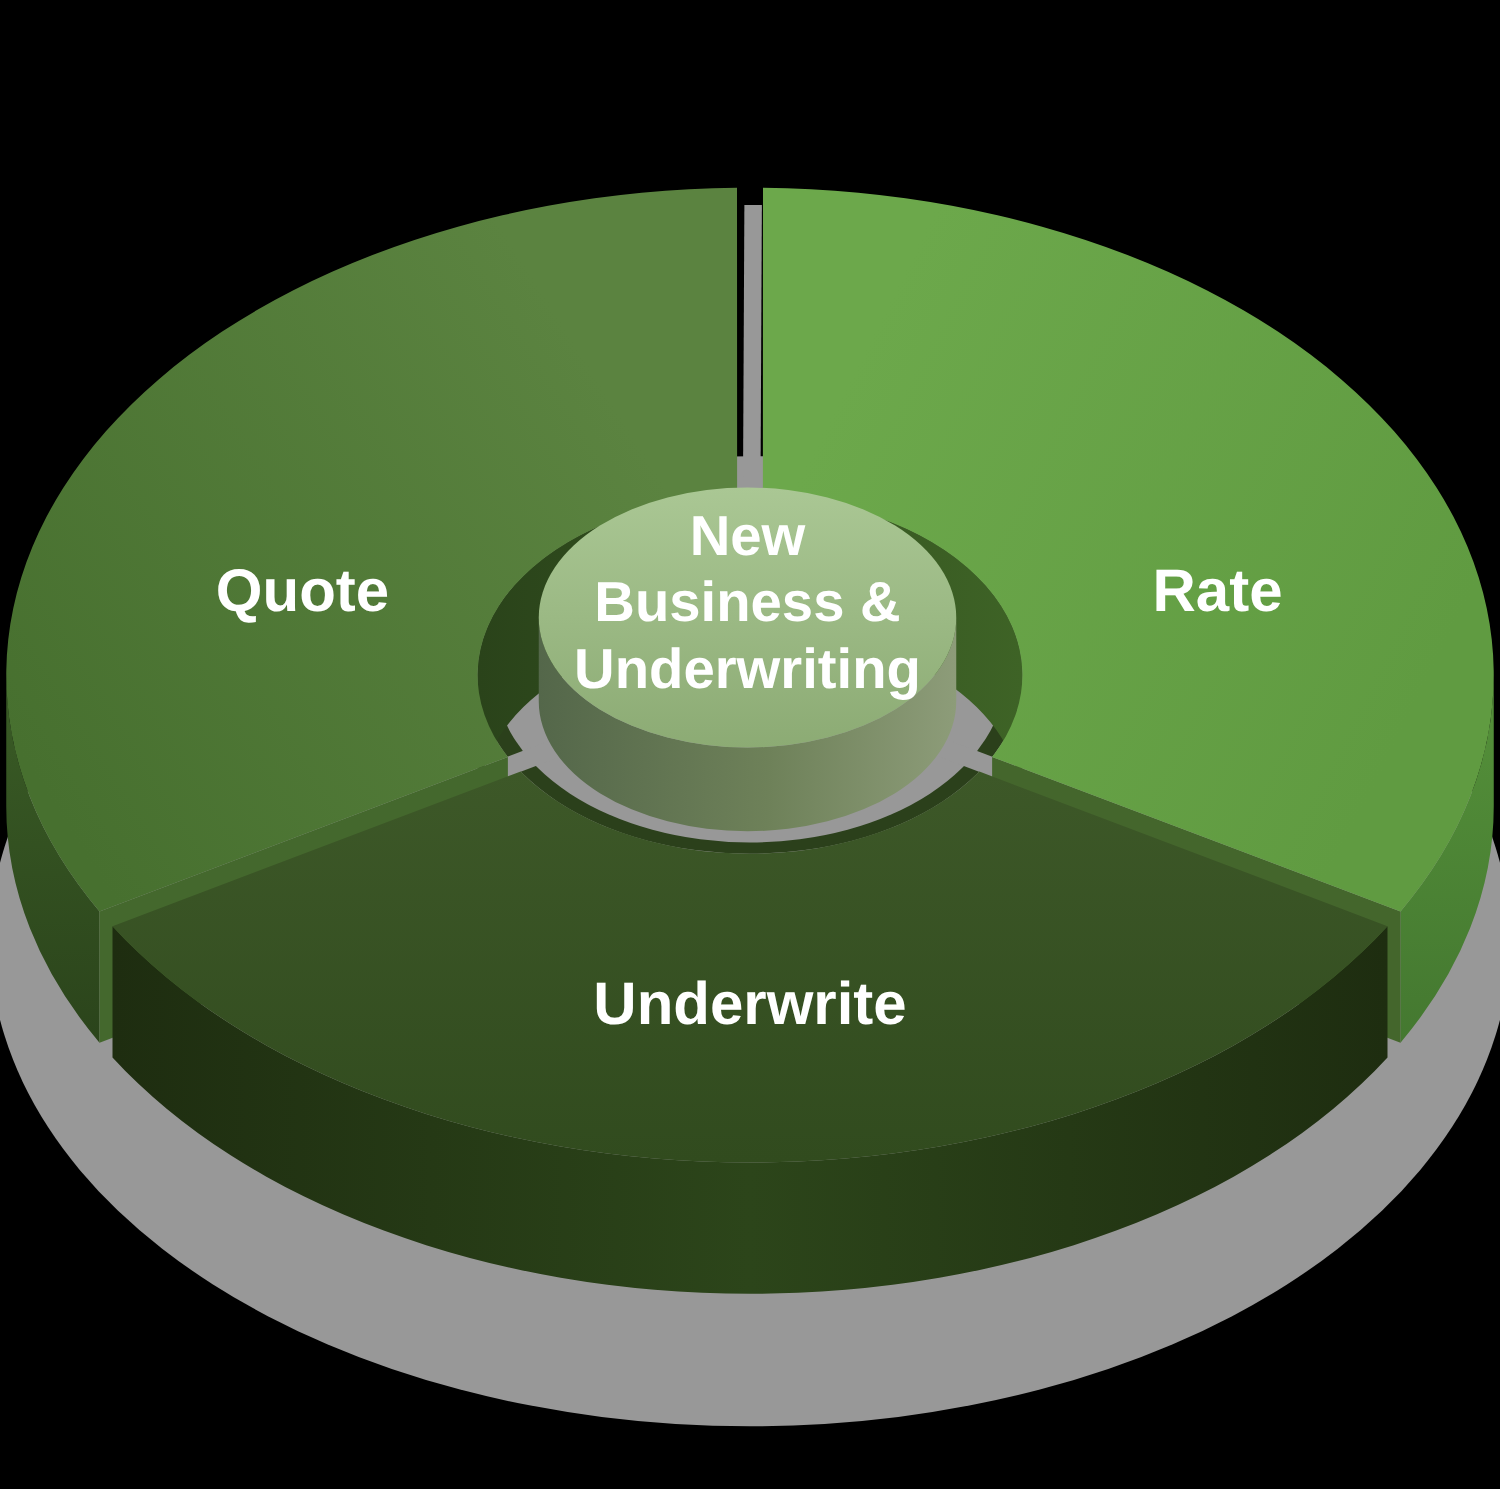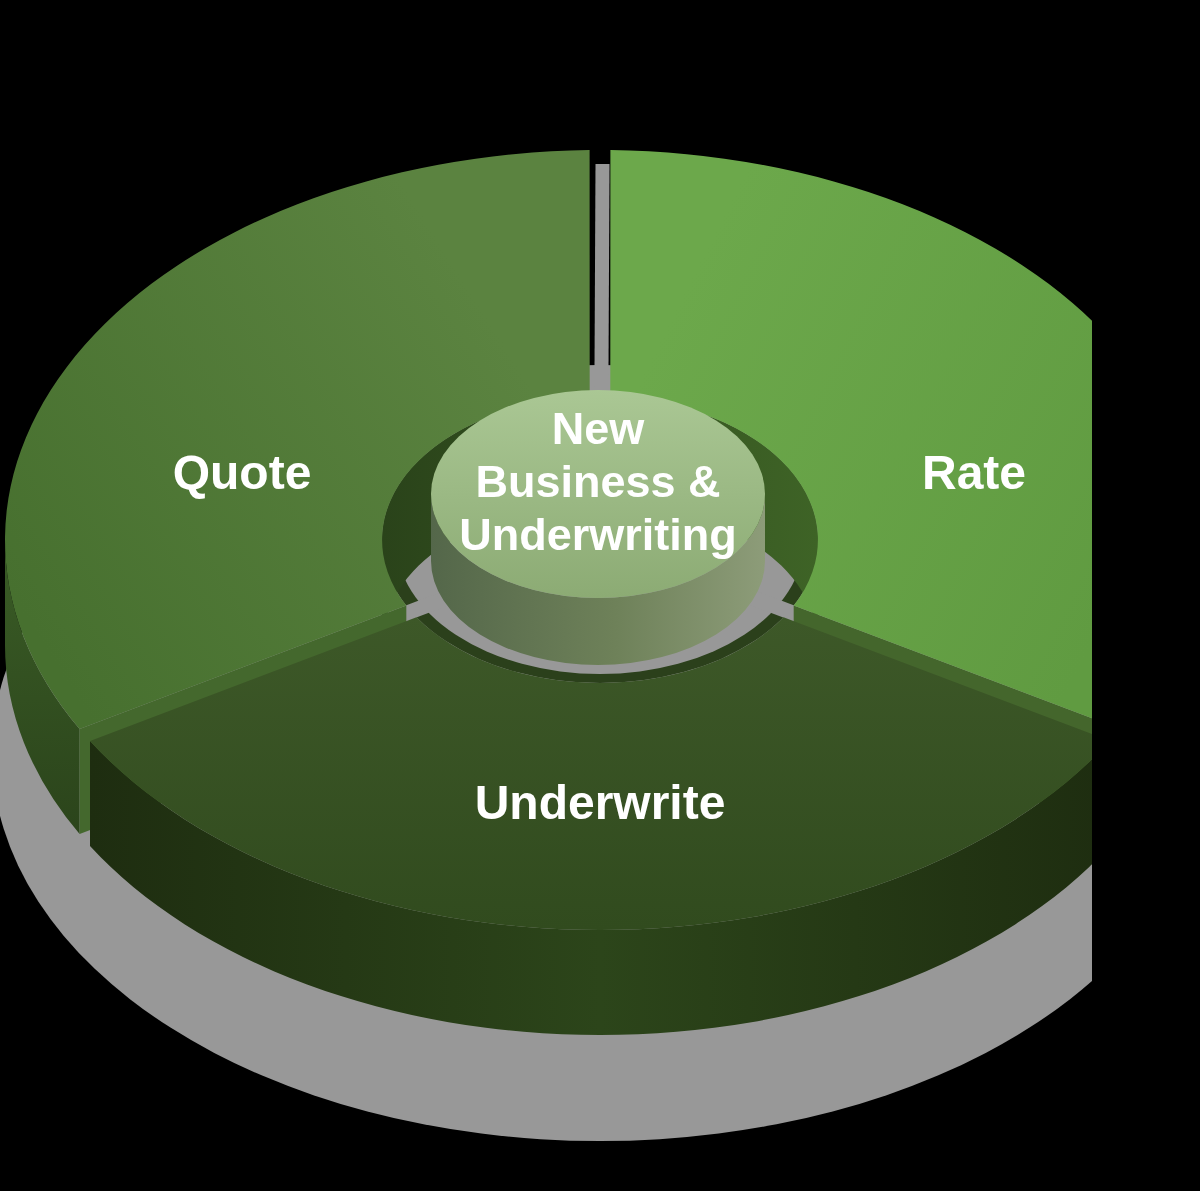--- a/index.html
+++ b/index.html
@@ -1,16 +1,16 @@
 <!DOCTYPE html>
 <html><head>
 <meta charset="utf-8">
 <style>
   html,body{margin:0;padding:0;background:#000000;}
-  .stage{position:relative;width:1092px;height:1191px;background:#000000;overflow:hidden;
+  .stage{position:relative;width:1200px;height:1191px;background:#000000;overflow:hidden;
          font-family:"Liberation Sans","DejaVu Sans",sans-serif;text-align:right;}
   figure{margin:0;}
   svg text{font-family:"Liberation Sans","DejaVu Sans",sans-serif;}
 </style>
 </head>
 <body>
 
 <div class="stage">
   <figure>
     <svg id="pie-svg" width="1200" height="1191" viewBox="0 0 1200 1191" role="img">

